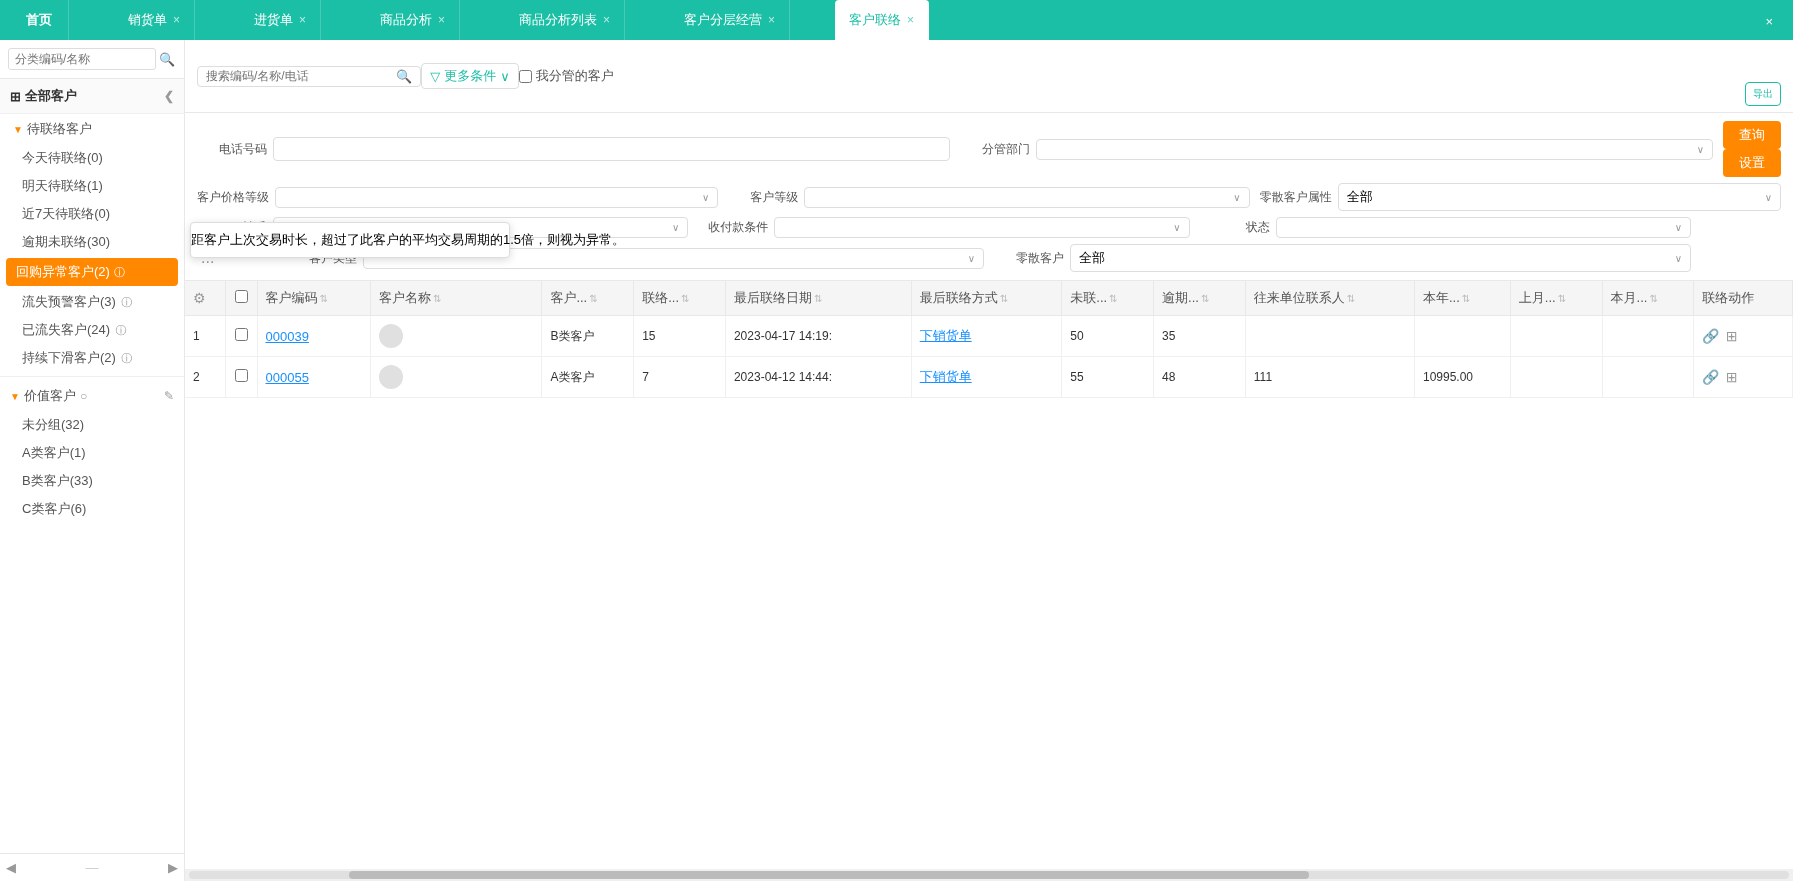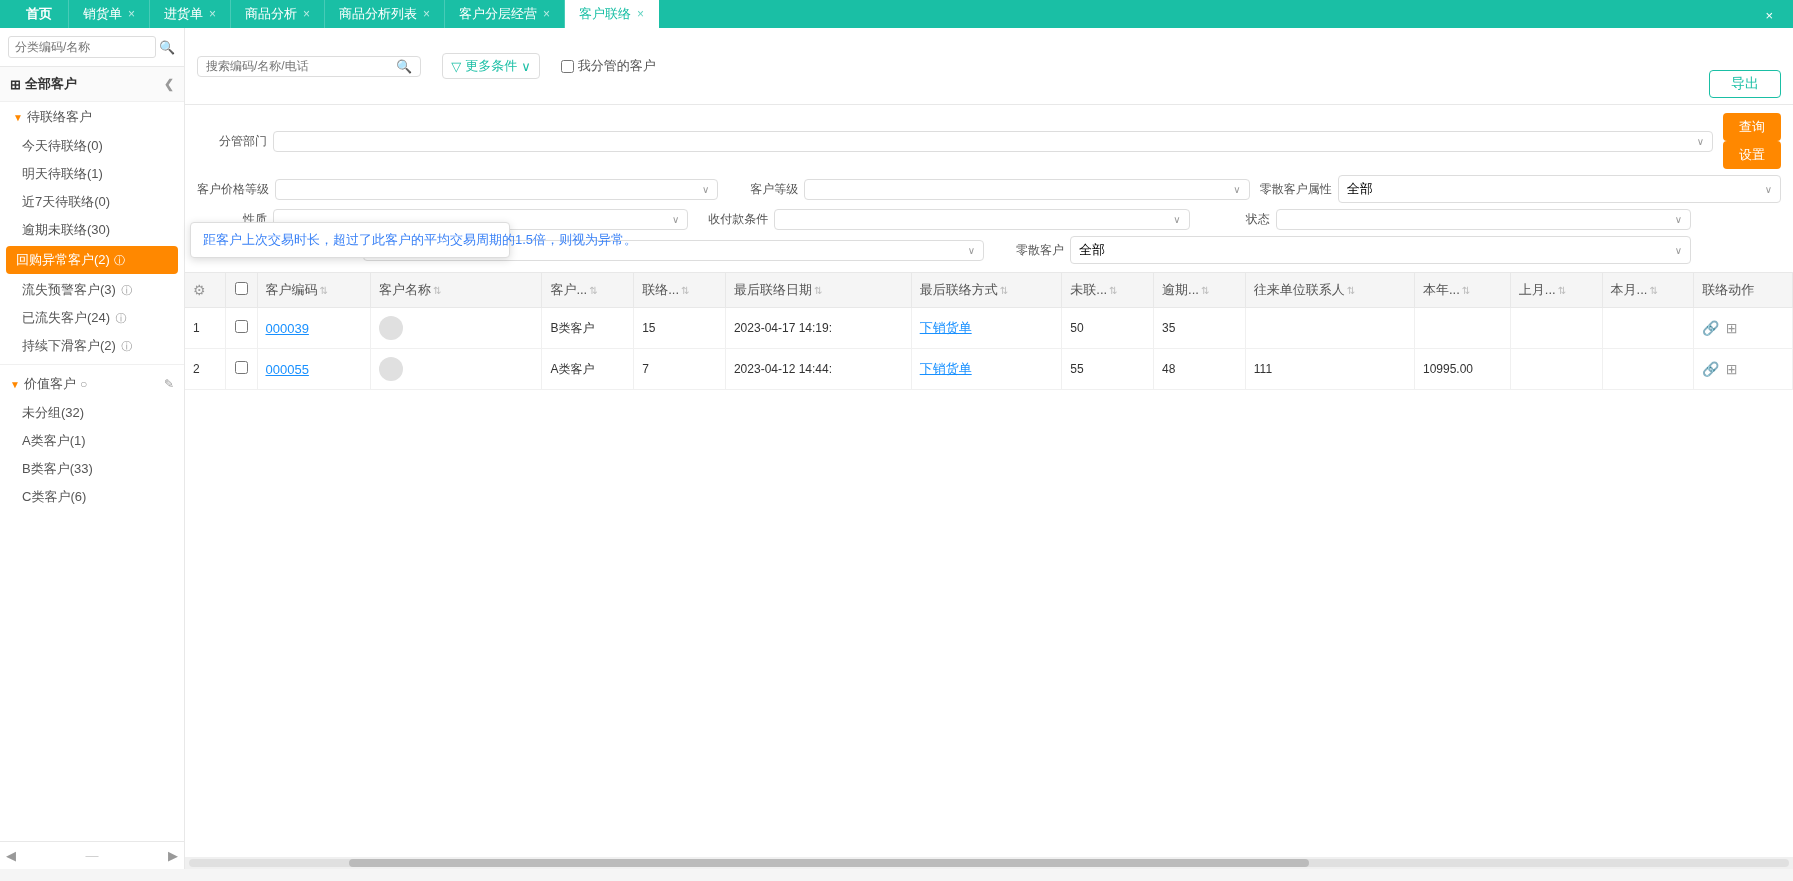--- a/index.html
+++ b/index.html
@@ -1,22 +1,23 @@
 <!DOCTYPE html>
 <html><head>
   <meta charset="utf-8">
   <style>
     * { box-sizing: border-box; margin: 0; padding: 0; font-family: 'Microsoft YaHei', SimHei, sans-serif; font-size: 13px; }
     body { background: #f5f5f5; width: 1793px; height: 881px; overflow: hidden; }
 
     
     .top-nav {
       display: flex; align-items: center;
-      background: #1abfa5; height: 28px; padding: 0 10px;
+      background: #1abfa5; height: 40px; padding: 0 10px;
       color: white;
+      gap: 45px;
     }
     .top-nav .nav-tab {
       display: flex; align-items: center; padding: 0 14px; height: 40px;
       cursor: pointer; font-size: 14px; color: white; white-space: nowrap;
       border-right: 1px solid rgba(255,255,255,0.2);
     }
     .top-nav .nav-tab.active {
       background: white; color: #1abfa5; border-radius: 4px 4px 0 0;
     }
     .top-nav .nav-tab .close-icon { margin-left: 6px; font-size: 12px; opacity: 0.7; }
@@ -62,32 +63,32 @@
       display: flex; align-items: center; padding: 6px 10px; font-size: 13px;
       color: #555; cursor: pointer; background: #fff;
     }
     .sidebar-value-header .triangle { margin-right: 4px; color: #ff8800; font-size: 10px; }
     .sidebar-value-header .edit-icon { margin-left: auto; color: #999; font-size: 12px; }
 
     
     .tooltip-box {
       position: absolute; left: 190px; top: 222px;
       background: white; border: 1px solid #ddd; border-radius: 4px;
-      padding: 8px 12px; font-size: 12px; color: #3b82f6;
+      padding: 8px 0; font-size: 12px; color: #000000;
       box-shadow: 0 2px 8px rgba(0,0,0,0.15); z-index: 100; max-width: 320px;
       white-space: nowrap;
     }
 
     
     .content-area { flex: 1; display: flex; flex-direction: column; overflow: hidden; background: #f5f5f5; }
 
     
     .filter-bar {
       background: white; padding: 6px 12px; border-bottom: 1px solid #e8e8e8;
-      display: flex; align-items: center; gap: 21px; flex-wrap: wrap;
+      display: flex; align-items: center; gap: 0; flex-wrap: wrap;
     }
     .filter-search-wrap { display: flex; align-items: center; border: 1px solid #ddd; border-radius: 4px; padding: 2px 8px; }
     .filter-search-wrap input { border: none; outline: none; font-size: 12px; width: 180px; }
     .filter-more-btn {
       display: flex; align-items: center; color: #1abfa5; cursor: pointer; font-size: 12px;
       border: 1px solid #ddd; border-radius: 4px; padding: 3px 8px; gap: 4px;
     }
     .my-customer-check { display: flex; align-items: center; gap: 4px; font-size: 12px; color: #555; cursor: pointer; }
     .filter-row { display: flex; align-items: center; gap: 10px; margin-bottom: 6px; }
     .filter-row:last-child { margin-bottom: 0; }
@@ -298,27 +299,31 @@
       <div class="filter-more-btn">
         <span>▽</span>
         <span>更多条件</span>
         <span>∨</span>
       </div>
       <div class="my-customer-check">
         <input type="checkbox" style="">
         <span>我分管的客户</span>
       </div>
       <div style="margin-left:auto;display:flex;align-items:center;">
-        <button style="background:none;border:1px solid #1abfa5;color:#1abfa5;border-radius:4px;padding:4px 21px;cursor:pointer;font-size:14px;margin-top:36px;">导出</button>
+        <button style="background:none;border:1px solid #1abfa5;color:#1abfa5;border-radius:4px;padding:4px 7px;cursor:pointer;font-size:10px;margin-top:36px;">导出</button>
       </div>
     </div>
 
     <div class="filter-row-wrap">
 
       <div class="filter-row" style="padding-top:8px;">
+        <div class="filter-field">
+          <span class="filter-label">电话号码</span>
+          <input class="filter-input" type="text" style="">
+        </div>
         <div class="filter-field">
           <span class="filter-label">分管部门</span>
           <div class="filter-select">
             <span></span>
             <span class="chevron">∨</span>
           </div>
         </div>
         <div class="filter-buttons">
           <button class="filter-btn-query">查询</button>
           <button class="filter-btn-settings">设置</button>

